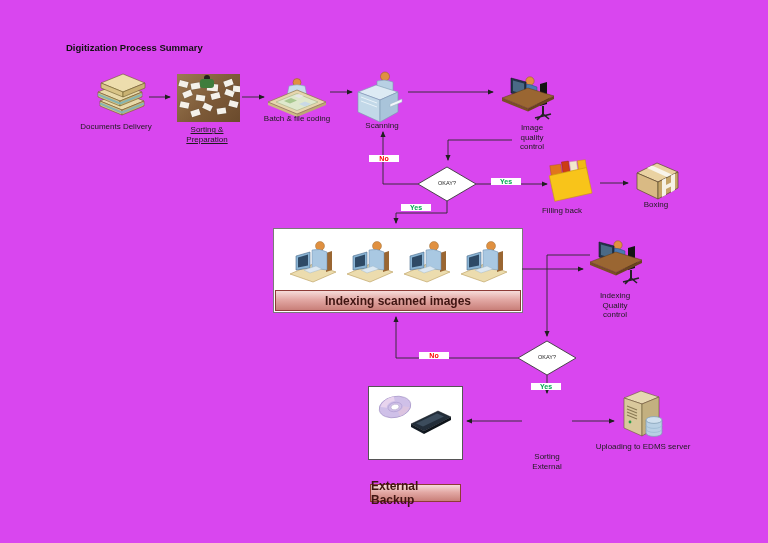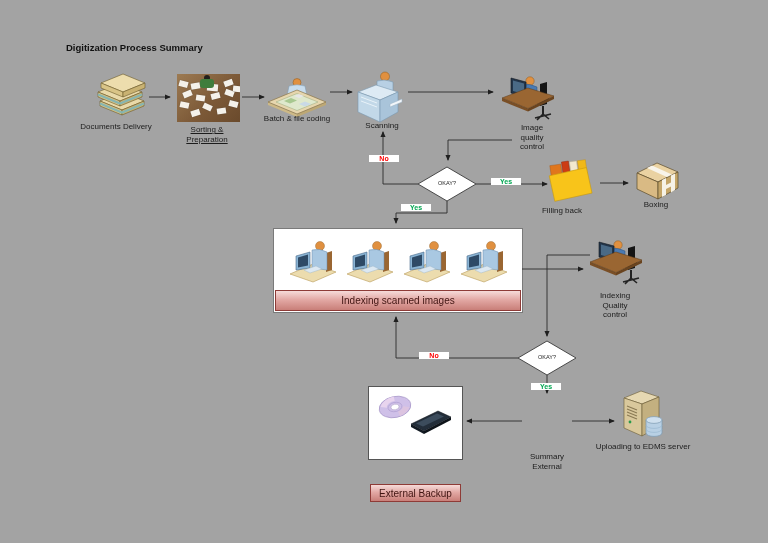--- a/index.html
+++ b/index.html
@@ -1,27 +1,27 @@
 <!DOCTYPE html>
 <html><head>
 <meta charset="utf-8">
 <style>
   html,body{margin:0;padding:0;background:#fff;}
-  #stage{position:relative;width:768px;height:543px;background:#a3a3a3;overflow:hidden;
+  #stage{position:relative;width:768px;height:543px;background:#d946ef;overflow:hidden;
          font-family:"Liberation Sans",sans-serif;}
   .lbl{position:absolute;text-align:center;font-size:8px;line-height:1.2;color:#1c1c1c;z-index:4;}
   .title{position:absolute;font-size:9.5px;font-weight:bold;color:#111;z-index:4;}
   .tag{position:absolute;font-size:7px;font-weight:bold;z-index:5;background:#fff;padding:0 1px;text-align:center;}
   .tag.yes{color:#00a651;}
   .tag.no{color:#ff0000;}
   .okay{position:absolute;font-size:5.5px;color:#222;text-align:center;z-index:5;}
   .panel{position:absolute;background:#fff;border:1px solid #7a7a7a;z-index:1;}
   .banner{position:absolute;z-index:3;display:flex;align-items:center;justify-content:center;
           background:linear-gradient(180deg,#f6dbd9 0%,#e3a9a5 45%,#c97f79 100%);
-          border:1px solid #8e3b37;color:#401512;font-weight:normal;font-size:10px;}
+          border:1px solid #8e3b37;color:#401512;font-weight:bold;font-size:12px;}
   .icon{position:absolute;z-index:2;}
   svg{display:block;}
   #wires{position:absolute;left:0;top:0;z-index:2;}
   #photo{position:absolute;left:177px;top:74px;width:63px;height:48px;z-index:2;
          background:linear-gradient(135deg,#9c7a52 0%,#7d5a38 55%,#6a4a2c 100%);overflow:hidden;}
   #photo .paper{position:absolute;width:9px;height:6px;background:#f4f1ea;box-shadow:0 0 1px rgba(0,0,0,.4);}
 </style>
 </head>
 <body>
 
@@ -278,21 +278,21 @@
     <div>control</div>
   </div>
   <div class="lbl" style="left:520px;top:206px;width:84px;">Filling back</div>
   <div class="lbl" style="left:614px;top:200px;width:84px;">Boxing</div>
   <div class="lbl" style="left:583px;top:291px;width:64px;">
     <div>Indexing</div>
     <div>Quality</div>
     <div>control</div>
   </div>
   <div class="lbl" style="left:505px;top:452px;width:84px;">
-    <div>Summary</div>
+    <div>Sorting</div>
     <div>External</div>
   </div>
   <div class="lbl" style="left:571px;top:442px;width:144px;">Uploading to EDMS server</div>
 
   <div class="okay" style="left:427px;top:180px;width:40px;">OKAY?</div>
   <div class="okay" style="left:527px;top:354px;width:40px;">OKAY?</div>
 
   <div class="tag no" style="left:369px;top:155px;width:28px;">No</div>
   <div class="tag yes" style="left:491px;top:178px;width:28px;">Yes</div>
   <div class="tag yes" style="left:401px;top:204px;width:28px;">Yes</div>

